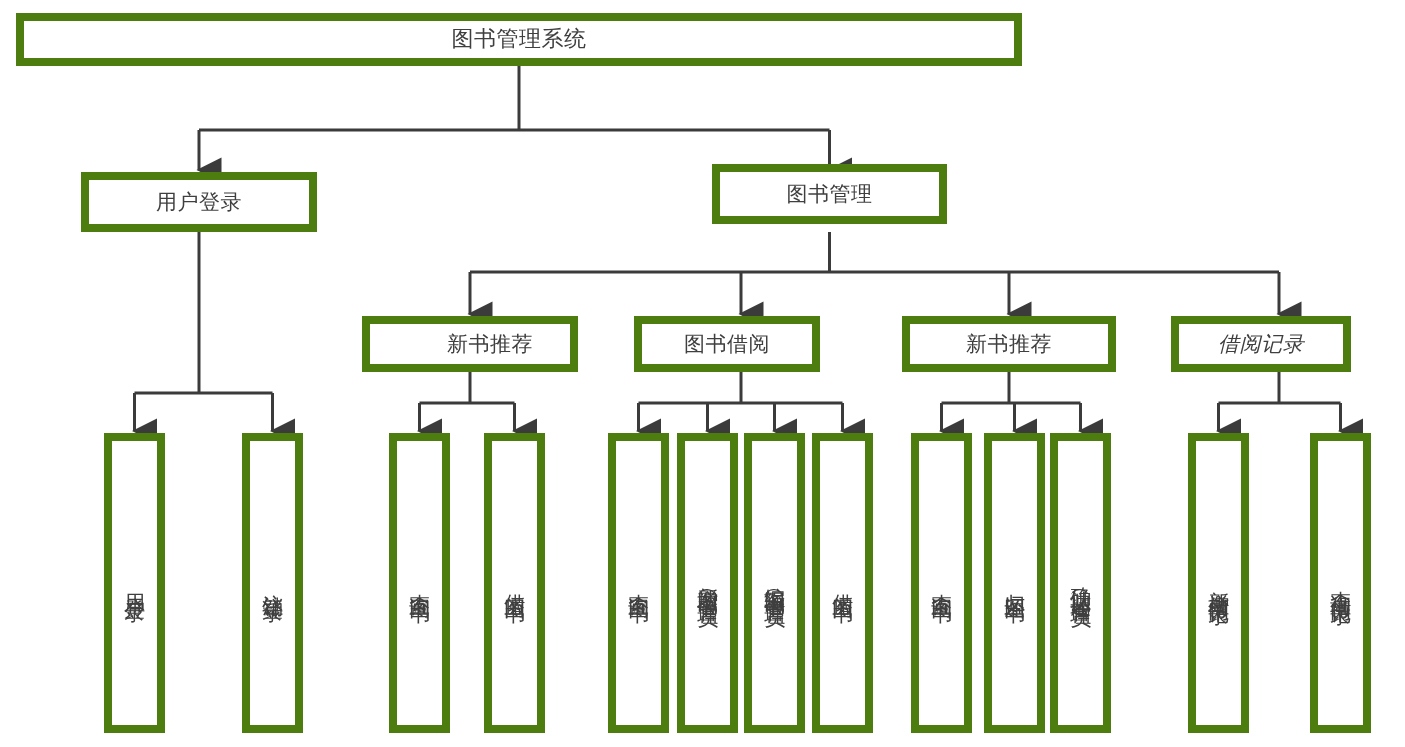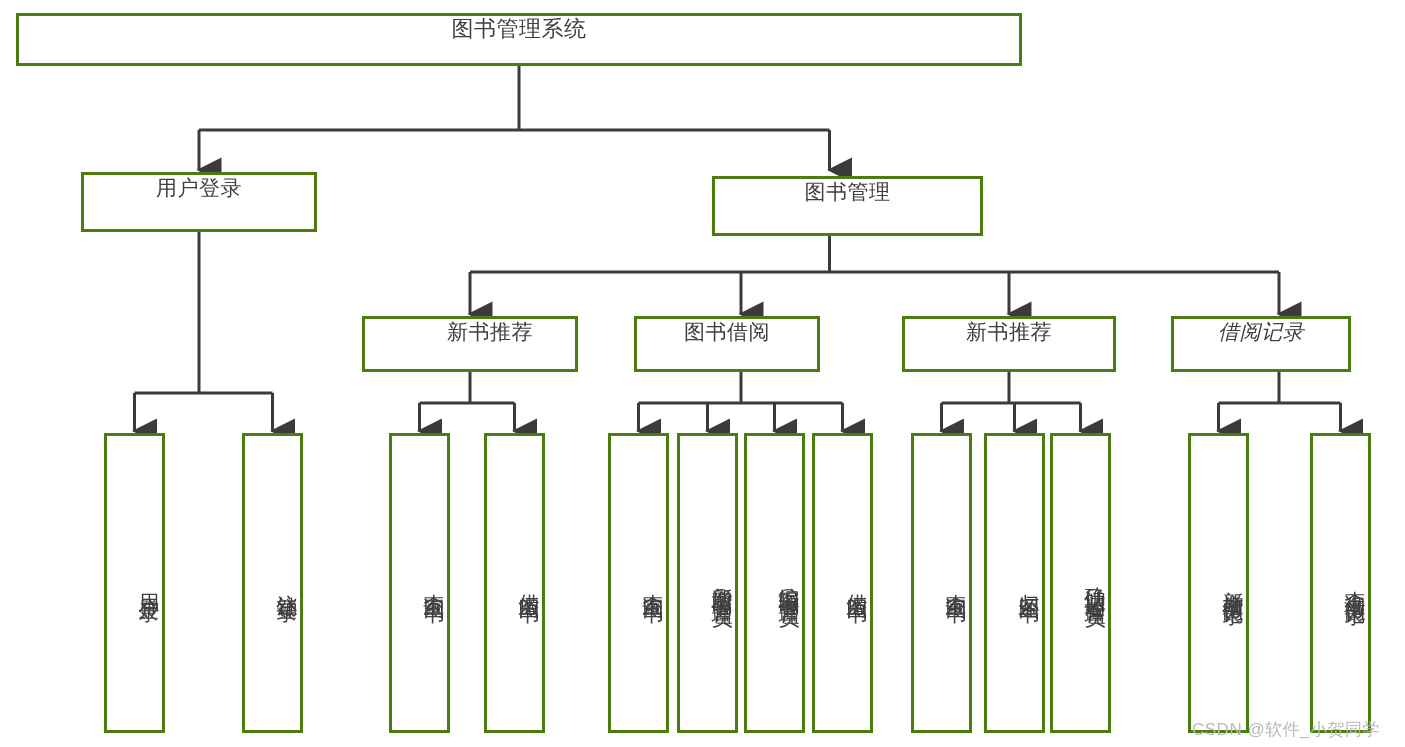--- a/index.html
+++ b/index.html
@@ -20,24 +20,24 @@
   svg.edges {
     position: absolute;
     left: 0; top: 0;
     width: 1405px;
     height: 747px;
     pointer-events: none;
   }
   .node {
     position: absolute;
     box-sizing: border-box;
-    border: 3px solid #4d7c0f;
+    border: 8px solid #4d7c0f;
     background: #ffffff;
     display: flex;
-    align-items: flex-start;
+    align-items: center;
     justify-content: center;
     color: #3f3f3f;
     letter-spacing: 0.5px;
   }
   .node.horiz {
     font-size: 21px;
     line-height: 1.2;
     white-space: nowrap;
   }
   .node.root {
@@ -112,21 +112,21 @@
       </g>
   </svg>
 
   <div id="nodes-layer">
       <div class="node horiz root" style="left: 16px; top: 13px; width: 1006px; height: 53px;">
         <span class="hlabel">图书管理系统</span>
       </div>
       <div class="node horiz" style="left: 81px; top: 172px; width: 236px; height: 60px;">
         <span class="hlabel">用户登录</span>
       </div>
-      <div class="node horiz" style="left: 712px; top: 176px; width: 271px; height: 60px;">
+      <div class="node horiz" style="left: 712px; top: 164px; width: 235px; height: 60px;">
         <span class="hlabel">图书管理</span>
       </div>
       <div class="node horiz" style="left: 362px; top: 316px; width: 216px; height: 56px; padding-left: 40px;">
         <span class="hlabel">新书推荐</span>
       </div>
       <div class="node horiz" style="left: 634px; top: 316px; width: 186px; height: 56px;">
         <span class="hlabel">图书借阅</span>
       </div>
       <div class="node horiz" style="left: 902px; top: 316px; width: 214px; height: 56px;">
         <span class="hlabel">新书推荐</span>
@@ -168,15 +168,14 @@
         <span class="vlabel">确认归还（管理员）</span>
       </div>
       <div class="node vert" style="left: 1188px; top: 433px; width: 61px; height: 300px;">
         <span class="vlabel">新增借阅记录</span>
       </div>
       <div class="node vert" style="left: 1310px; top: 433px; width: 61px; height: 300px;">
         <span class="vlabel">查询借阅记录</span>
       </div>
     </div>
 
-  <div class="watermark" style="left: 1192px; top: 718px;">CSDN @软件_小贺同学</div>
 
 </div>
 
 </body></html>

